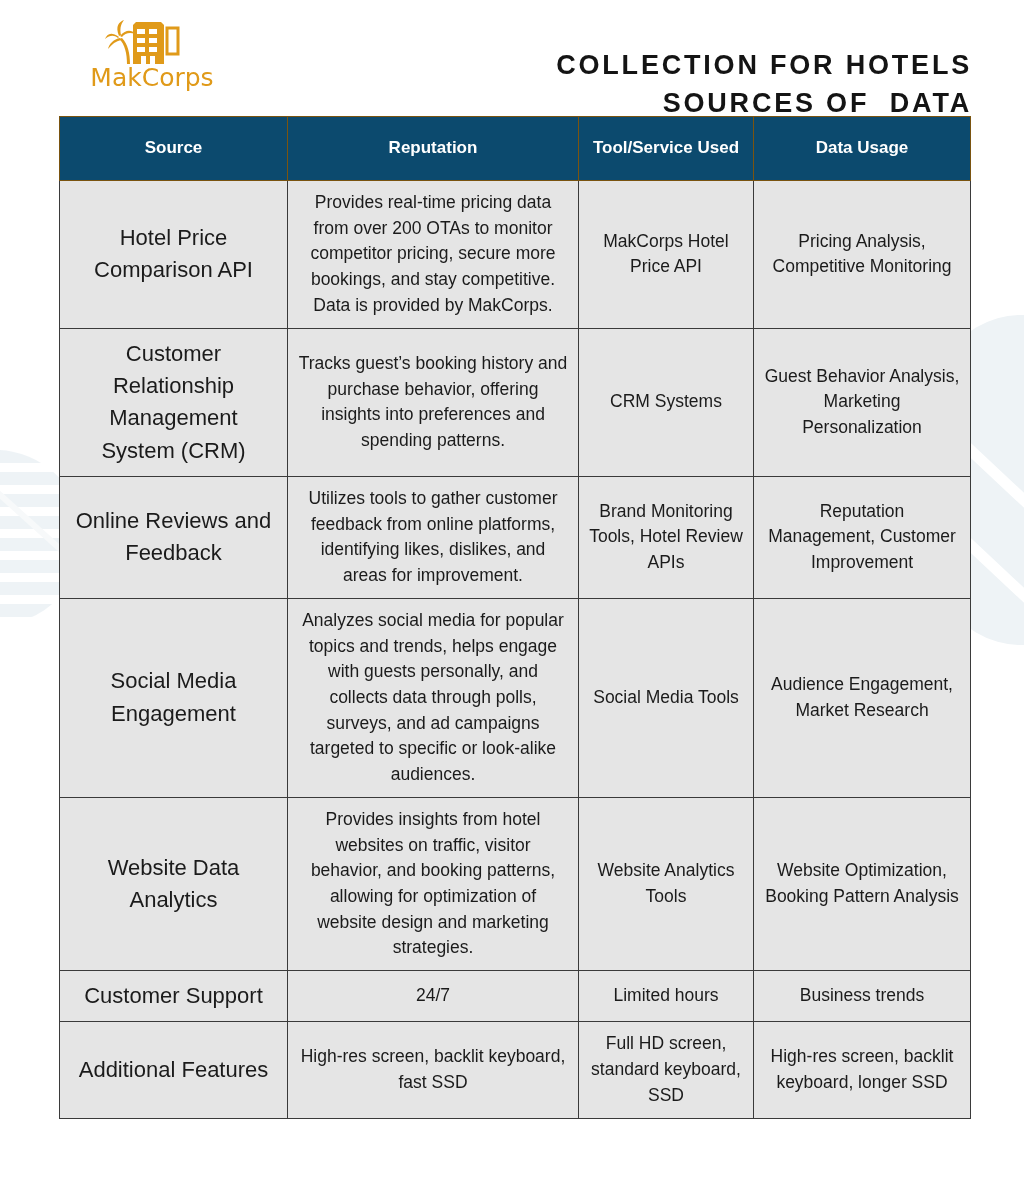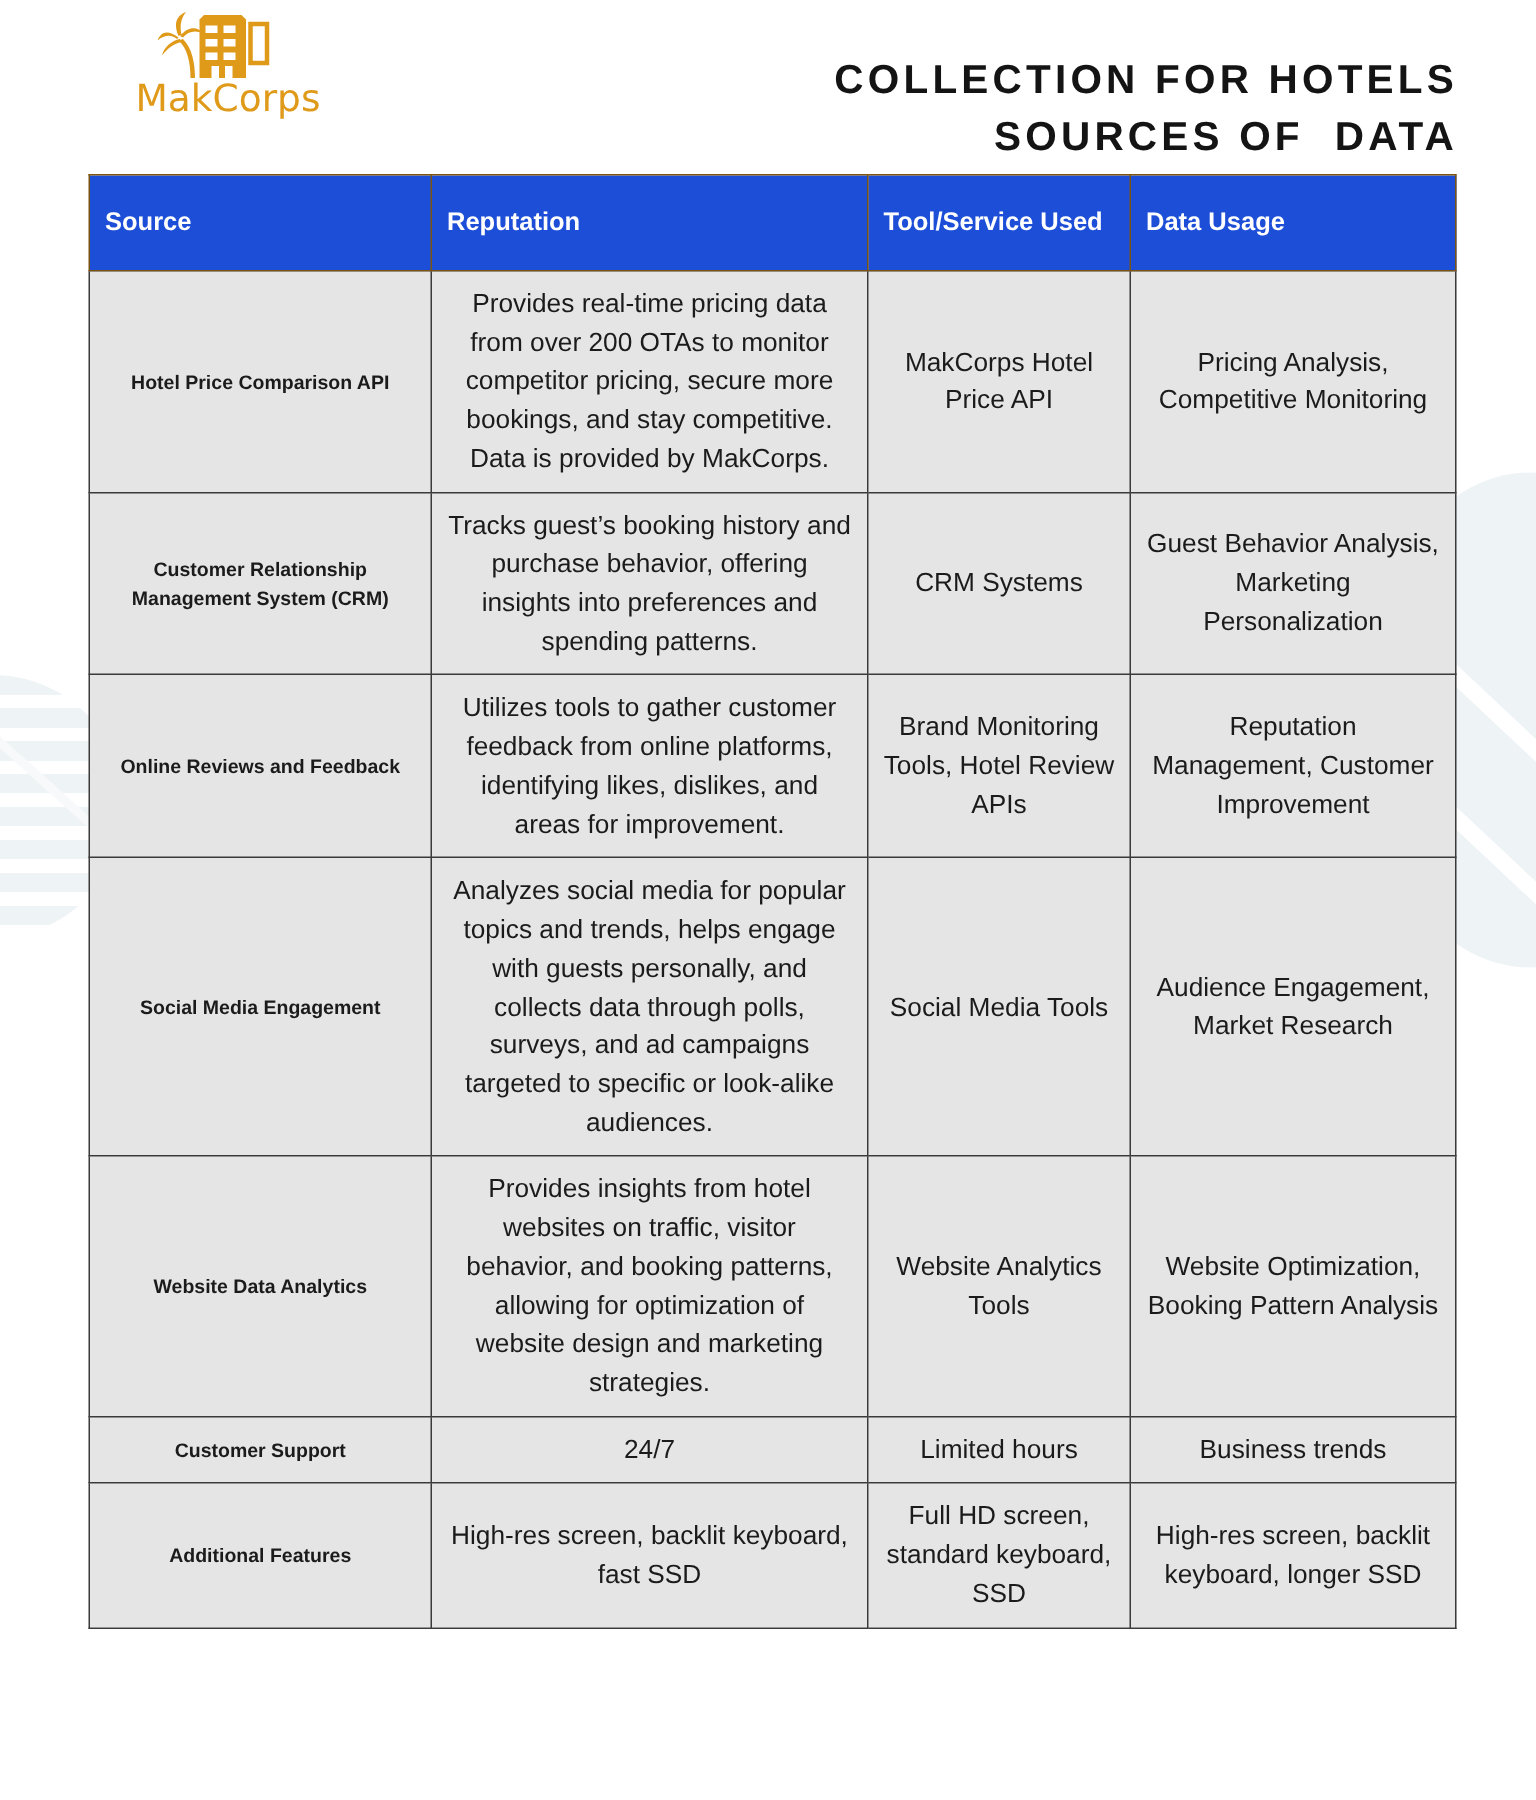--- a/index.html
+++ b/index.html
@@ -65,21 +65,21 @@
     transform: rotate(42deg);
   }
 
   
   .page-header {
     position: relative;
     z-index: 2;
     display: flex;
     align-items: flex-start;
     justify-content: space-between;
-    padding: 2px 52px 0 62px;
+    padding: 14px 52px 0 62px;
     height: 92px;
     box-sizing: border-box;
   }
   .brand {
     display: flex;
     flex-direction: column;
     align-items: center;
     width: 180px;
   }
   .brand-mark {
@@ -124,39 +124,39 @@
     border: 1.5px solid #2b2b2b;
   }
   table.data-table th,
   table.data-table td {
     border: 1.5px solid #3a3a3a;
     vertical-align: middle;
     padding: 9px 10px;
     box-sizing: border-box;
   }
   table.data-table thead th {
-    background: #1d4ed8;
+    background: #0c4a6e;
     color: #ffffff;
     font-size: 17px;
     font-weight: bold;
-    text-align: left;
+    text-align: center;
     line-height: 1.32;
     height: 64px;
     border-color: #7a5410;
   }
   table.data-table tbody td {
     background: #e5e5e5;
     color: #1b1b1b;
     font-size: 17.5px;
     line-height: 1.47;
     text-align: center;
   }
   table.data-table tbody td.col-source {
-    font-weight: bold;
-    font-size: 13px;
+    font-weight: normal;
+    font-size: 22px;
   }
   
   col.c1 { width: 228px; }
   col.c2 { width: 291px; }
   col.c3 { width: 175px; }
   col.c4 { width: 217px; }
 </style>
 </head>
 <body>
 

